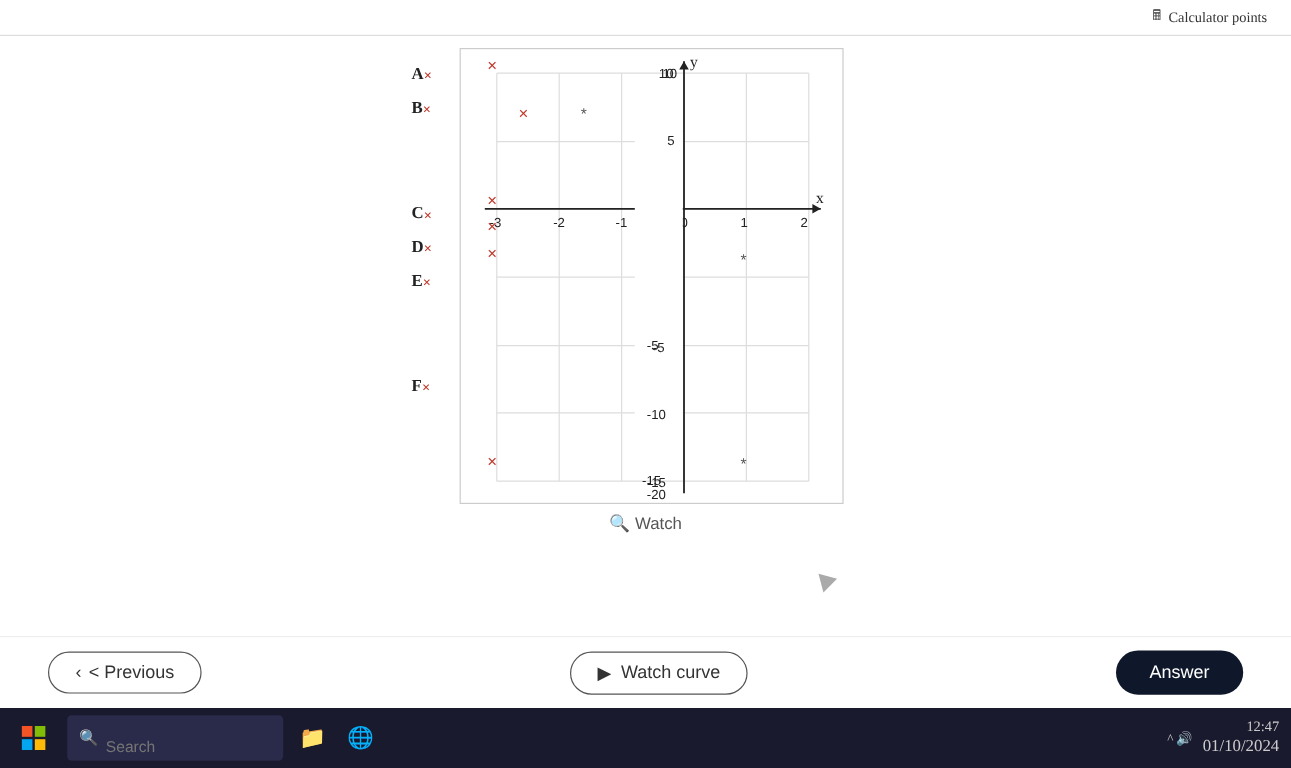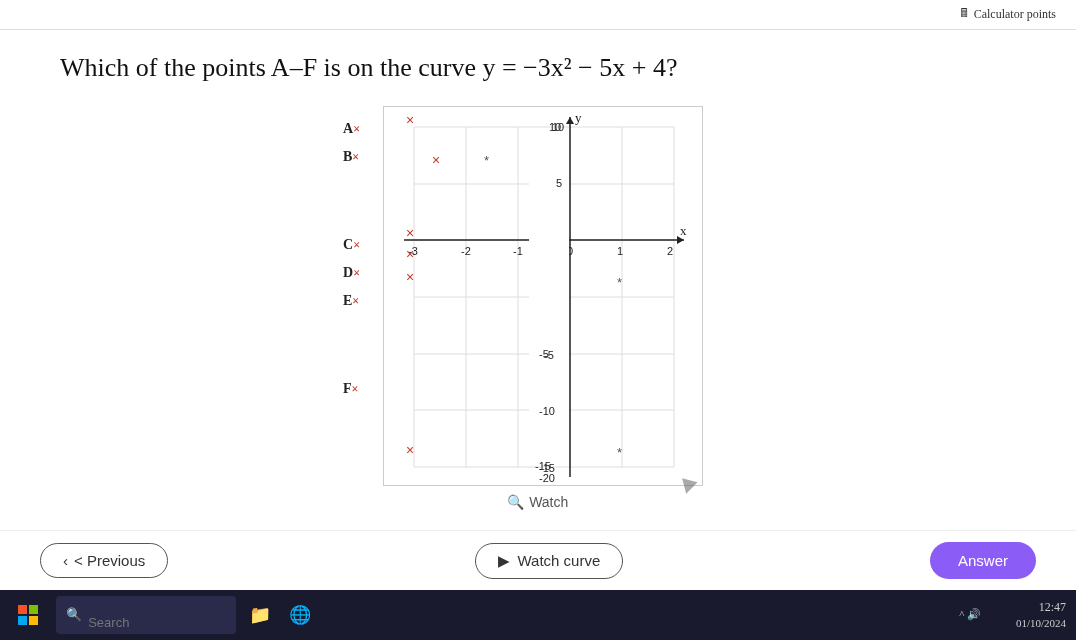--- a/index.html
+++ b/index.html
@@ -100,21 +100,21 @@
       font-size: 15px;
       background: white;
       cursor: pointer;
       color: #333;
       display: flex;
       align-items: center;
       gap: 8px;
     }
 
     .answer-btn {
-      background: #8b5cf6;
+      background: #0f172a;
       color: white;
       border: none;
       border-radius: 20px;
       padding: 10px 28px;
       font-size: 15px;
       cursor: pointer;
       text-align: center;
     }
 
     .taskbar {
@@ -190,25 +190,20 @@
 
 <div class="main-container">
 
   <div class="top-bar">
     <div class="calculator-info">
       <span>🖩</span>
       <span>Calculator points</span>
     </div>
   </div>
 
-  <div class="question-area">
-    <div class="question-text">
-      <span>Which of the points A–F is on the curve </span><span>y = −3x² − 5x + 4?</span>
-    </div>
-  </div>
 
   <div class="graph-container">
     <div class="graph-wrapper">
 
       <div style="position:absolute; left:-30px; top:10px; display:flex; flex-direction:column; gap:0px;">
         <div style="display:flex; align-items:center; font-size:14px; font-weight:bold; color:#222; margin-bottom:2px; height:26px;">A<span style="color:#c0392b; font-size:12px;">×</span></div>
         <div style="display:flex; align-items:center; font-size:14px; font-weight:bold; color:#222; margin-bottom:2px; height:26px;">B<span style="color:#c0392b; font-size:12px;">×</span></div>
         <div style="display:flex; align-items:center; font-size:14px; font-weight:bold; color:#222; margin-bottom:2px; height:26px; margin-top:60px;">C<span style="color:#c0392b; font-size:12px;">×</span></div>
         <div style="display:flex; align-items:center; font-size:14px; font-weight:bold; color:#222; margin-bottom:2px; height:26px;">D<span style="color:#c0392b; font-size:12px;">×</span></div>
         <div style="display:flex; align-items:center; font-size:14px; font-weight:bold; color:#222; margin-bottom:2px; height:26px;">E<span style="color:#c0392b; font-size:12px;">×</span></div>
@@ -342,17 +337,17 @@
   </div>
 
   <div style="width:30px; height:30px; background:transparent; display:flex; align-items:center; justify-content:center;">
     <span style="font-size:18px;">🌐</span>
   </div>
 
   <div class="taskbar-right">
     <span style="font-size:11px; color:#ccc;">^ 🔊</span>
     <div class="time-display">
       <div style="font-size:12px; color:#ccc;">12:47</div>
-      <div style="font-size:11px; color:#ccc;margin-left:27px;">01/10/2024</div>
+      <div style="font-size:14px; color:#ccc;">01/10/2024</div>
     </div>
   </div>
 
 </div>
 
 </body></html>

